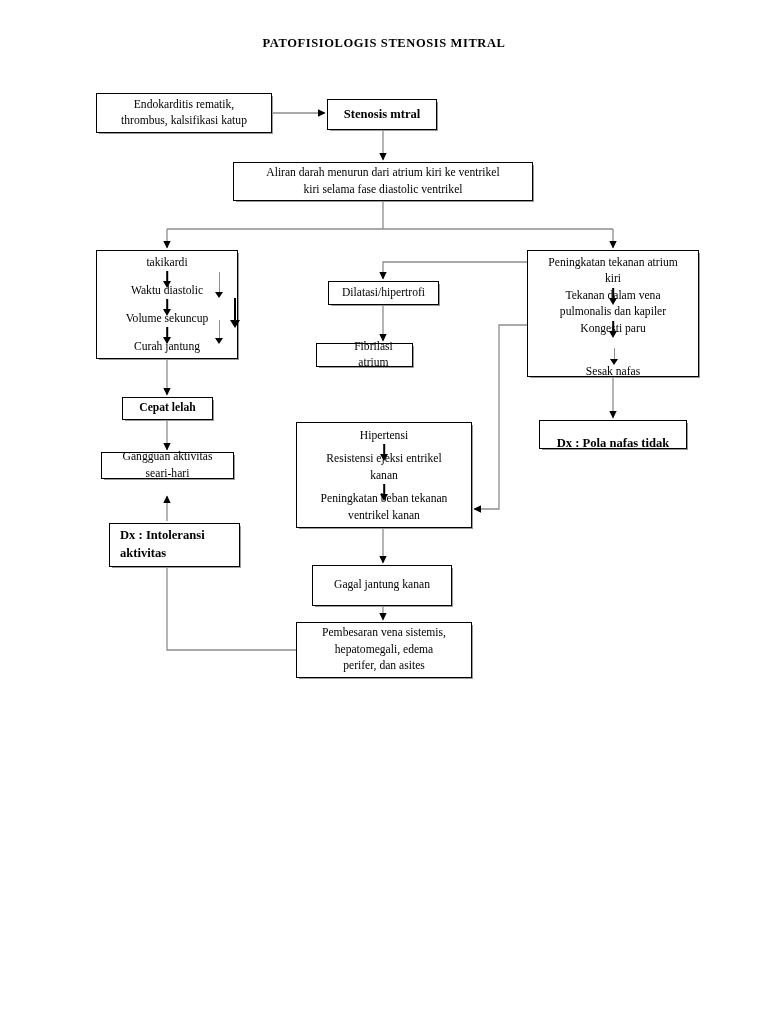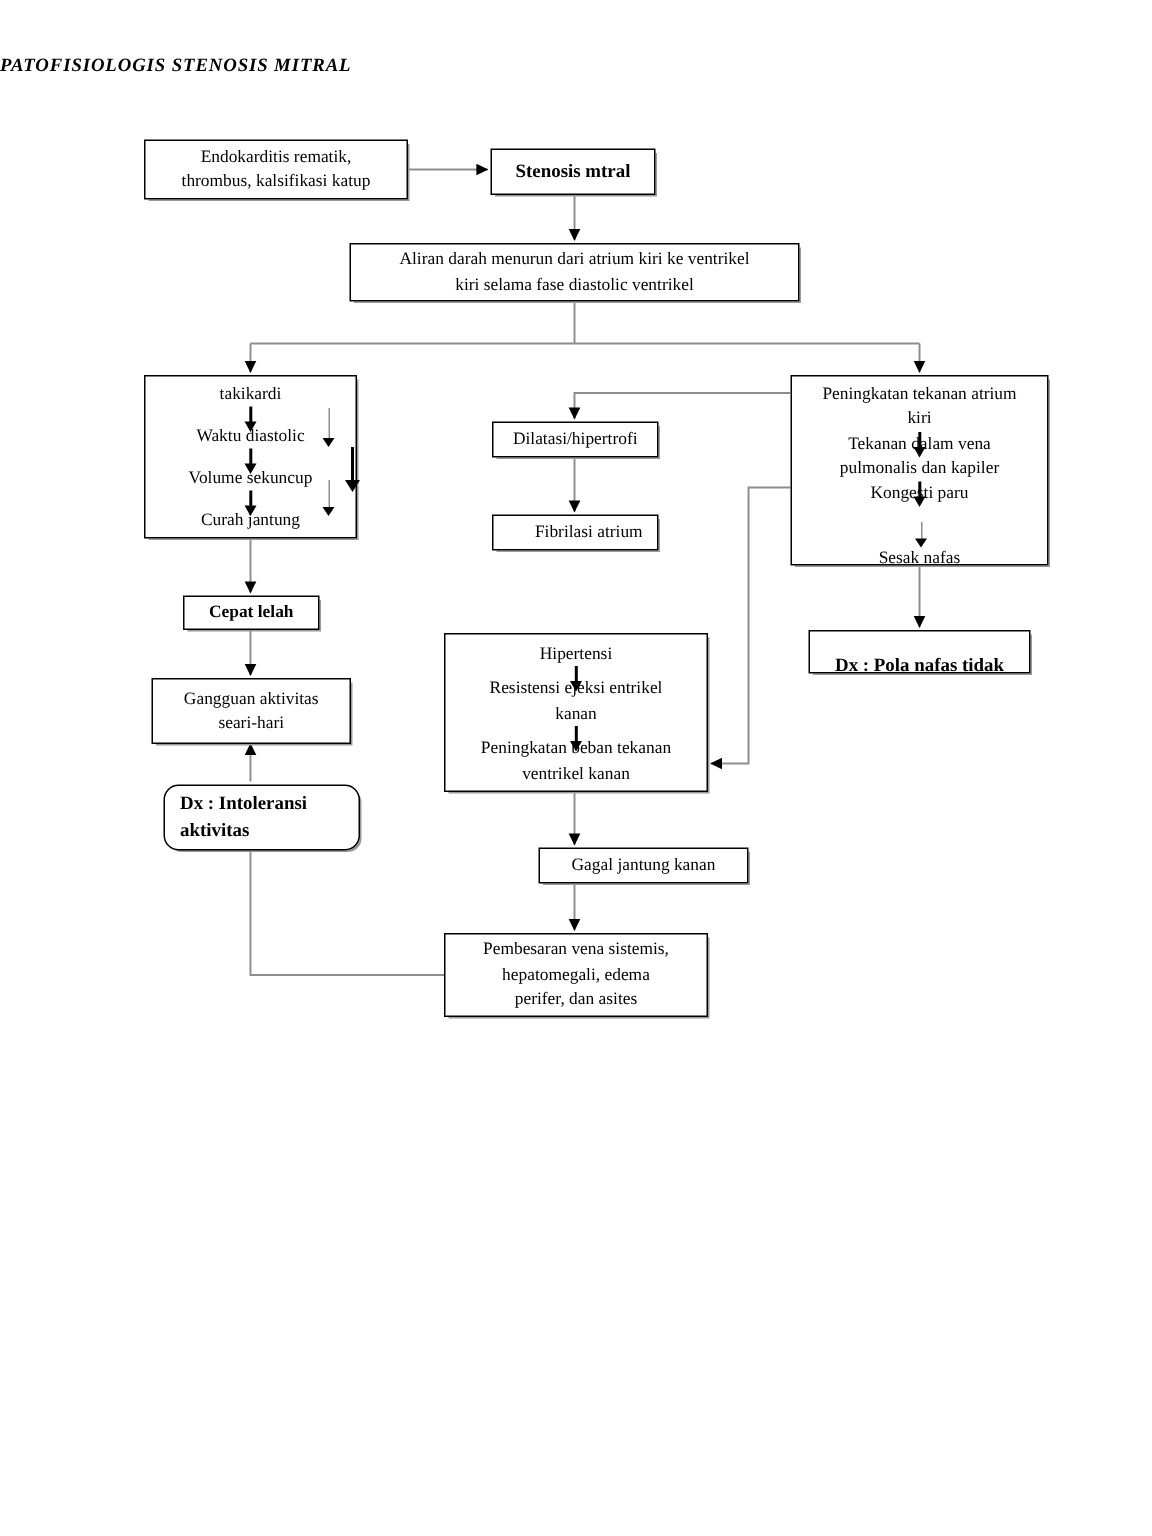--- a/index.html
+++ b/index.html
@@ -24,25 +24,25 @@
     position: absolute;
     left: 0; top: 0;
     width: 768px; height: 1024px;
     pointer-events: none;
   }
 
   .page-title {
     position: absolute;
     left: 0; top: 36px;
     width: 768px;
+    text-align: center;
     font-weight: bold;
     font-size: 12.5px;
     letter-spacing: 0.6px;
     font-family: "Liberation Serif", "DejaVu Serif", serif;
-    font-style: italic;
   }
 
   .node {
     position: absolute;
     border: 1.4px solid #000000;
     background: #ffffff;
     box-shadow: 2px 2px 0 -1px #9a9a9a;
     display: flex;
     flex-direction: column;
     align-items: center;
@@ -191,21 +191,21 @@
   </div>
   <div class="dec" style="left:219px; top:320px;">
     <i style="height:22px;"></i>
       <b style="top:18px;"></b>
   </div>
 
   <div class="node" style="left:328px; top:281px; width:111px; height:24px;">
     <span class="line">Dilatasi/hipertrofi</span>
   </div>
 
-  <div class="node" style="left:328px; top:343px; width:111px; height:24px;padding-left:24px;">
+  <div class="node" style="left:316px; top:343px; width:97px; height:24px;padding-left:24px;">
     <span class="line">Fibrilasi atrium</span>
   </div>
 
   <div class="node stack" style="left:527px; top:250px; width:172px; height:127px; padding-top:4px;">
     <span class="line">Peningkatan tekanan atrium</span>
     <span class="line">kiri</span>
     <span class="ar-in"></span>
     <span class="line">Tekanan dalam vena</span>
     <span class="line">pulmonalis dan kapiler</span>
     <span class="ar-in"></span>
@@ -220,41 +220,41 @@
 
   <div class="node bold" style="left:539px; top:420px; width:148px; height:29px; overflow:hidden; justify-content:flex-start; padding-top:14px;">
     <span class="line">Dx : Pola nafas tidak</span>
     <span class="line">efektif</span>
   </div>
 
   <div class="node" style="left:122px; top:397px; width:91px; height:23px;font-weight:bold;">
     <span class="line">Cepat lelah</span>
   </div>
 
-  <div class="node" style="left:101px; top:452px; width:133px; height:44px;">
+  <div class="node" style="left:101px; top:452px; width:133px; height:27px;">
     <span class="line">Gangguan aktivitas</span>
     <span class="line">seari-hari</span>
   </div>
 
-  <div class="node bold" style="left:109px; top:523px; width:131px; height:44px; align-items:flex-start; text-align:left; padding-left:10px;border-radius:10px;">
+  <div class="node bold" style="left:109px; top:523px; width:131px; height:44px; align-items:flex-start; text-align:left; padding-left:10px;">
     <span class="line">Dx :  Intoleransi</span>
     <span class="line">aktivitas</span>
   </div>
 
   <div class="node stack" style="left:296px; top:422px; width:176px; height:106px; padding-top:5px;">
     <span class="line">Hipertensi</span>
     <span class="ar-in"></span>
     <span class="line">Resistensi ejeksi entrikel</span>
     <span class="line">kanan</span>
     <span class="ar-in"></span>
     <span class="line">Peningkatan beban tekanan</span>
     <span class="line">ventrikel kanan</span>
   </div>
 
-  <div class="node" style="left:312px; top:565px; width:140px; height:24px;margin-left:47px;">
+  <div class="node" style="left:312px; top:565px; width:140px; height:41px;">
     <span class="line">Gagal jantung kanan</span>
   </div>
 
   <div class="node" style="left:296px; top:622px; width:176px; height:56px;">
     <span class="line">Pembesaran vena sistemis,</span>
     <span class="line">hepatomegali, edema</span>
     <span class="line">perifer, dan asites</span>
   </div>
 
 </div>

